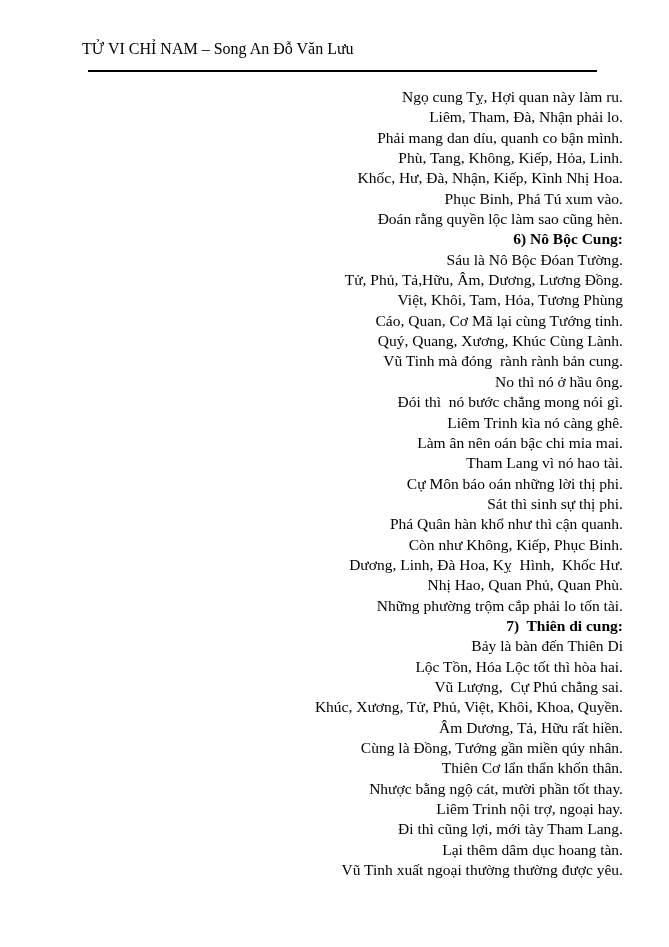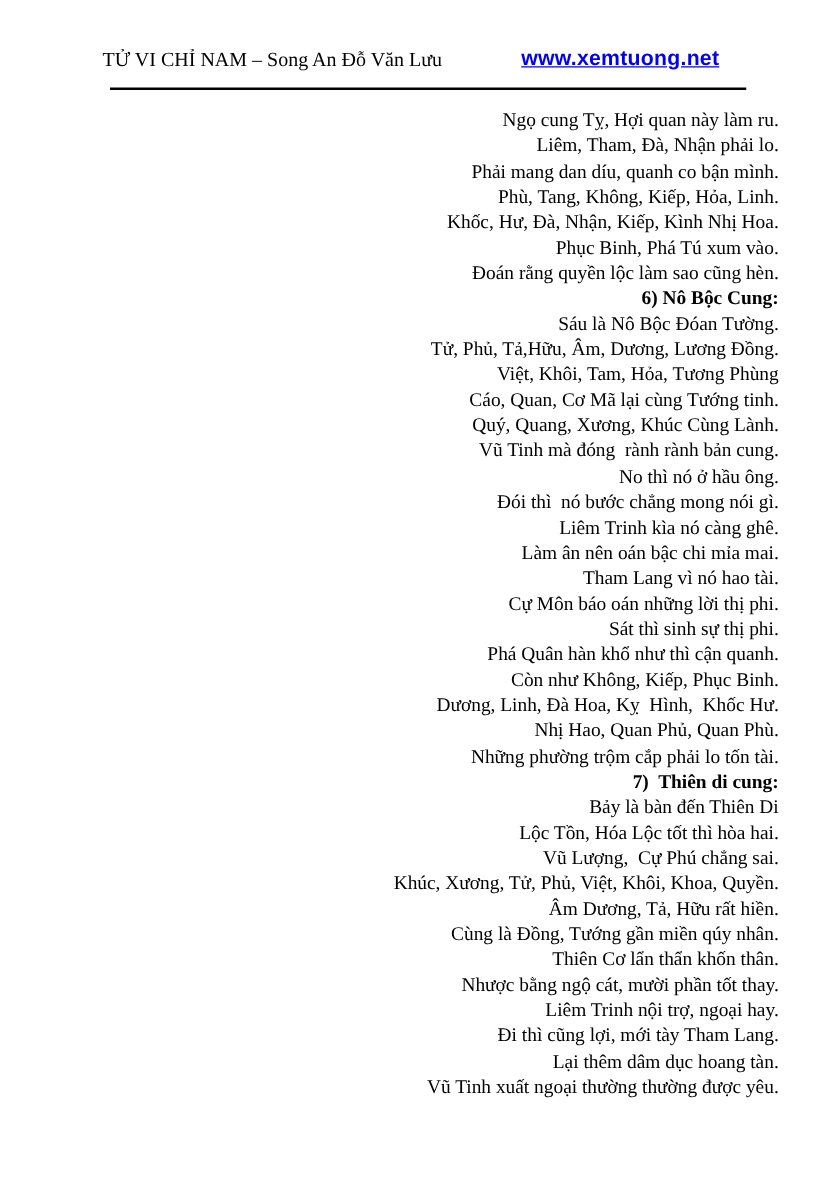--- a/index.html
+++ b/index.html
@@ -59,16 +59,15 @@
   }
   .line.bold {
     font-weight: 700;
   }
 </style>
 </head>
 <body>
 
 <div class="page">
   <div class="doc-title">TỬ VI CHỈ NAM – Song An Đỗ Văn Lưu</div>
-  <a class="site-link" style="color: rgb(0, 0, 238);">www.xemtuong.net</a>
   <div class="rule"></div>
   <div class="poem-body" id="poem-body"><div class="line">Ngọ cung Tỵ, Hợi quan này làm ru.</div><div class="line">Liêm, Tham, Đà, Nhận phải lo.</div><div class="line">Phải mang dan díu, quanh co bận mình.</div><div class="line">Phù, Tang, Không, Kiếp, Hỏa, Linh.</div><div class="line">Khốc, Hư, Đà, Nhận, Kiếp, Kình Nhị Hoa.</div><div class="line">Phục Binh, Phá Tú xum vào.</div><div class="line">Đoán rằng quyền lộc làm sao cũng hèn.</div><div class="line bold">6) Nô Bộc Cung:</div><div class="line">Sáu là Nô Bộc Đóan Tường.</div><div class="line">Tử, Phủ, Tả,Hữu, Âm, Dương, Lương Đồng.</div><div class="line">Việt, Khôi, Tam, Hỏa, Tương Phùng</div><div class="line">Cáo, Quan, Cơ Mã lại cùng Tướng tinh.</div><div class="line">Quý, Quang, Xương, Khúc Cùng Lành.</div><div class="line">Vũ Tinh mà đóng  rành rành bản cung.</div><div class="line">No thì nó ở hầu ông.</div><div class="line">Đói thì  nó bước chẳng mong nói gì.</div><div class="line">Liêm Trinh kìa nó càng ghê.</div><div class="line">Làm ân nên oán bậc chi mỉa mai.</div><div class="line">Tham Lang vì nó hao tài.</div><div class="line">Cự Môn báo oán những lời thị phi.</div><div class="line">Sát thì sinh sự thị phi.</div><div class="line">Phá Quân hàn khổ như thì cận quanh.</div><div class="line">Còn như Không, Kiếp, Phục Binh.</div><div class="line">Dương, Linh, Đà Hoa, Kỵ  Hình,  Khốc Hư.</div><div class="line">Nhị Hao, Quan Phủ, Quan Phù.</div><div class="line">Những phường trộm cắp phải lo tốn tài.</div><div class="line bold">7)  Thiên di cung:</div><div class="line">Bảy là bàn đến Thiên Di</div><div class="line">Lộc Tồn, Hóa Lộc tốt thì hòa hai.</div><div class="line">Vũ Lượng,  Cự Phú chẳng sai.</div><div class="line">Khúc, Xương, Tử, Phủ, Việt, Khôi, Khoa, Quyền.</div><div class="line">Âm Dương, Tả, Hữu rất hiền.</div><div class="line">Cùng là Đồng, Tướng gần miền qúy nhân.</div><div class="line">Thiên Cơ lẩn thẩn khốn thân.</div><div class="line">Nhược bằng ngộ cát, mười phần tốt thay.</div><div class="line">Liêm Trinh nội trợ, ngoại hay.</div><div class="line">Đi thì cũng lợi, mới tày Tham Lang.</div><div class="line">Lại thêm dâm dục hoang tàn.</div><div class="line">Vũ Tinh xuất ngoại thường thường được yêu.</div></div>
 </div>
 
 </body></html>

